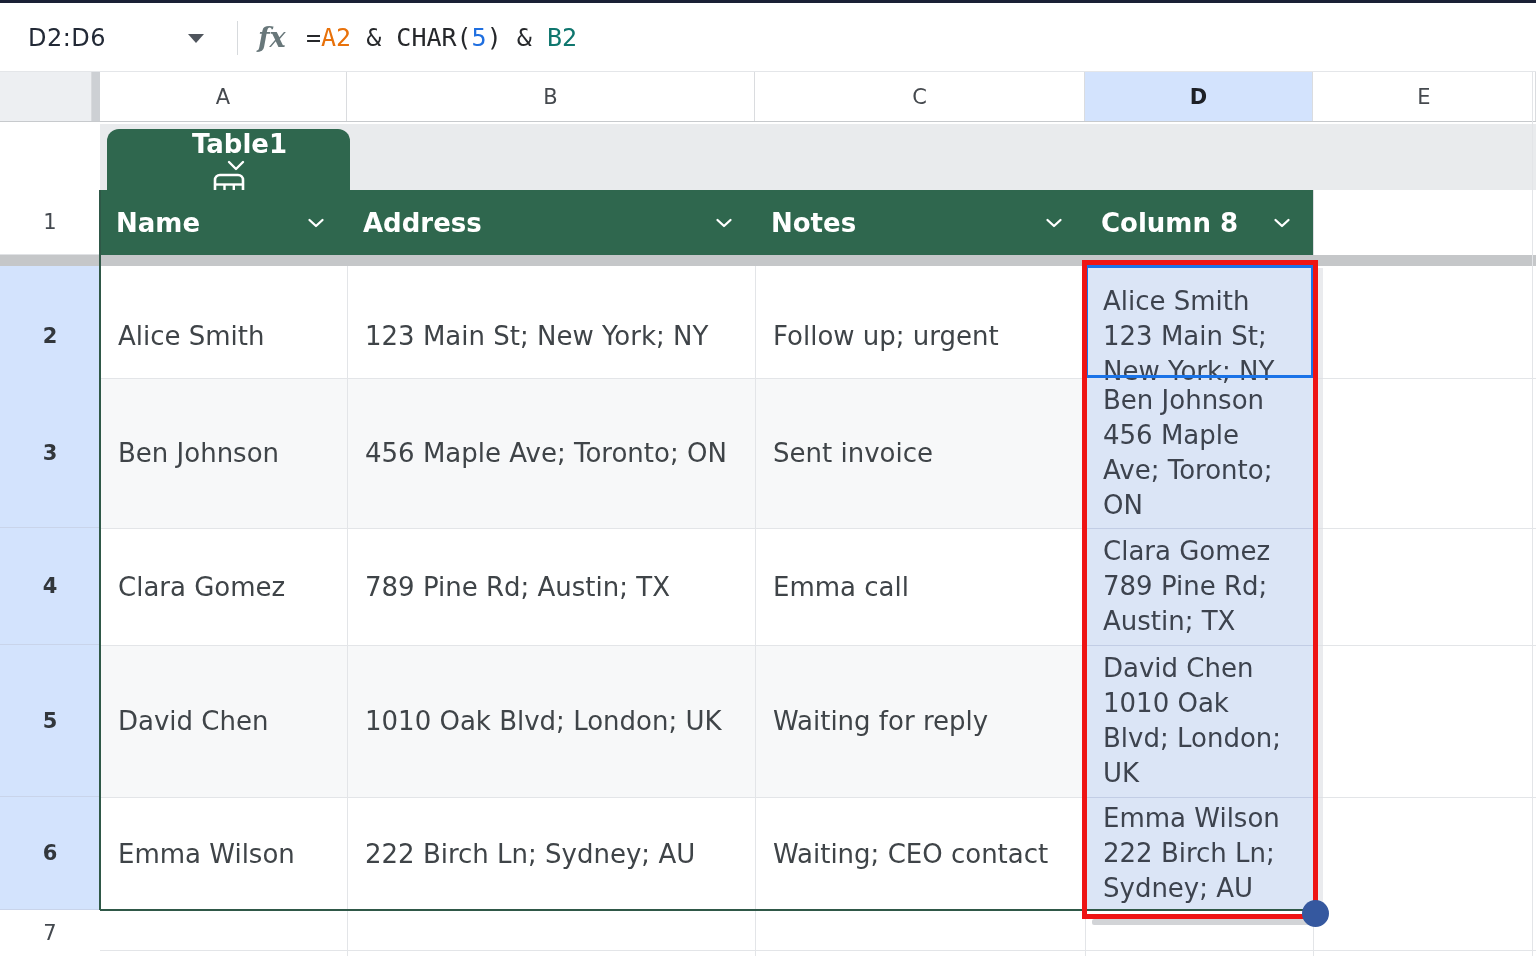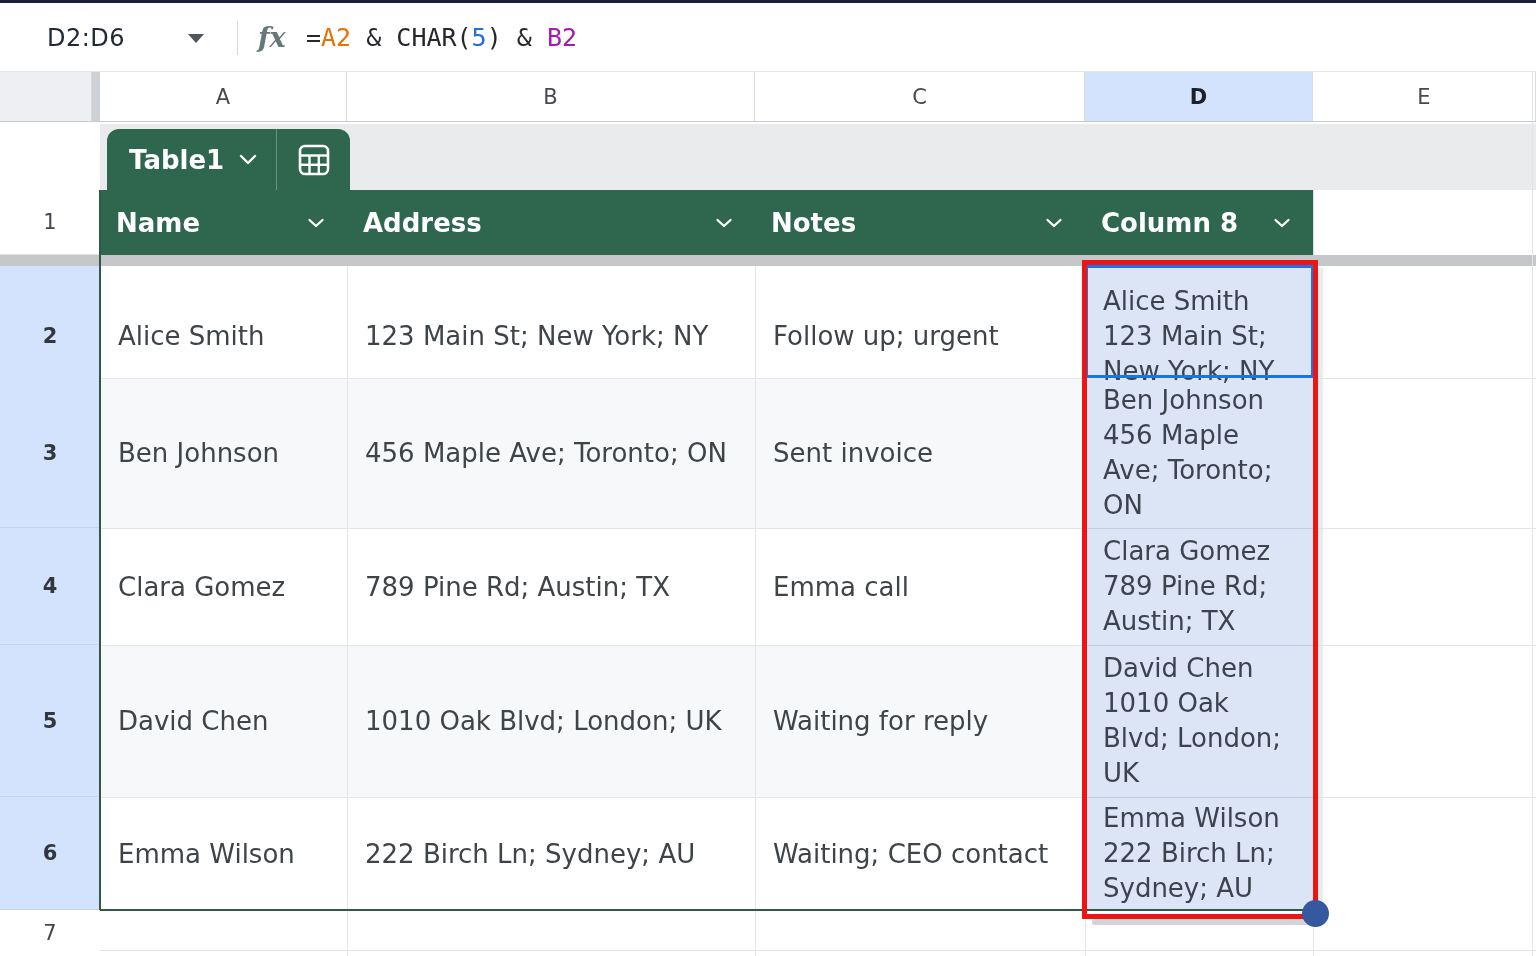--- a/index.html
+++ b/index.html
@@ -10,46 +10,46 @@
     background:#ffffff;
   }
   .abs { position:absolute; }
 
   
   .topbar { left:0; top:0; width:1536px; height:3px; background:#1a2035; }
 
   
   .formulabar { left:0; top:3px; width:1536px; height:69px; background:#fff; border-bottom:1px solid #e4e6e9; }
   .namebox { position:absolute; left:28px; top:0; height:69px; display:flex; align-items:center;
-             font-size:24px; color:#222936; letter-spacing:0.5px;margin-left:19px; }
+             font-size:24px; color:#222936; letter-spacing:0.5px; }
   .namebox-caret { position:absolute; left:188px; top:31px; width:0; height:0;
              border-left:8px solid transparent; border-right:8px solid transparent; border-top:9px solid #4f555d; }
   .fbar-divider { position:absolute; left:237px; top:18px; width:1px; height:34px; background:#d7dadd; }
   .fx { position:absolute; left:258px; top:0; height:69px; display:flex; align-items:center;
         font-family:"DejaVu Serif","Liberation Serif",serif; font-style:italic; font-weight:bold;
         font-size:27px; color:#68777a; }
   .formula { position:absolute; left:306px; top:0; height:69px; display:flex; align-items:center;
         font-family:"DejaVu Sans Mono","Liberation Mono",monospace; font-size:25px; color:#26282b; white-space:pre; }
-  .tok-orange { color:#e8710a; } .tok-blue { color:#1f6fe0; } .tok-purple { color:#a21caf; } .tok-dark { color:#26282b; }
+  .tok-orange { color:#e8710a; } .tok-blue { color:#1f6fe0; } .tok-purple { color:#0f766e; } .tok-dark { color:#26282b; }
 
   
   .colhead-row { left:0; top:72px; width:1536px; height:50px; border-bottom:1px solid #c7cacd; background:#fff; }
   .corner { position:absolute; left:0; top:0; width:92px; height:49px; background:#edeff2; border-right:1px solid #d8dadd; }
   .corner-strip { position:absolute; left:92px; top:0; width:8px; height:49px; background:#cdd0d4; }
   .colhead { position:absolute; top:0; height:49px; display:flex; align-items:center; justify-content:center;
              font-size:21px; color:#45494e; background:#fff; border-right:1px solid #dadcdf; }
   .colhead.sel { background:#d3e3fd; font-weight:bold; color:#1d2026; }
 
   
   .chipband-left { left:0; top:122px; width:100px; height:68px; background:#fff; }
   .chipband { left:100px; top:124px; width:1436px; height:66px; background:#e9ebed; }
 
   
   .chip { left:107px; top:129px; width:243px; height:61px; background:#2f674e; border-radius:12px 12px 0 0;
-          display:flex; align-items:center; color:#fff; }
+          display:flex; align-items:center; color:#fff;flex-direction:column; }
   .chip-name { font-size:26px; font-weight:bold; margin-left:22px; }
   .chip-chev { margin-left:14px; display:flex; }
   .chip-div { width:1px; height:61px; background:rgba(255,255,255,0.28); margin-left:18px; }
   .chip-iconbtn { flex:1; display:flex; align-items:center; justify-content:center; height:100%; }
 
   
   .thead { position:absolute; top:190px; height:65px; background:#2f674e; color:#fff; display:flex; align-items:center; }
   .thead-label { font-size:26px; font-weight:bold; margin-left:16px; }
   .thead-chev { position:absolute; right:22px; top:50%; transform:translateY(-50%); display:flex; }
   .e1cell { left:1313px; top:190px; width:223px; height:65px; background:#fff; border-left:1px solid #dcdee1; }

